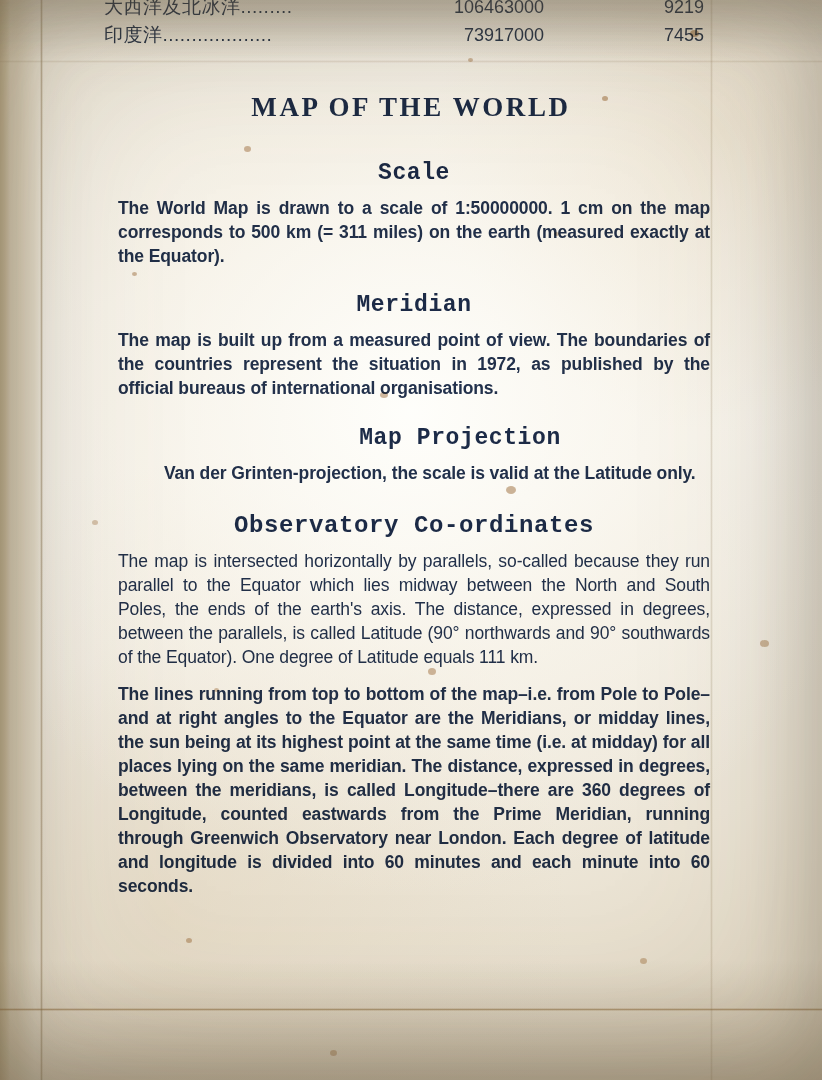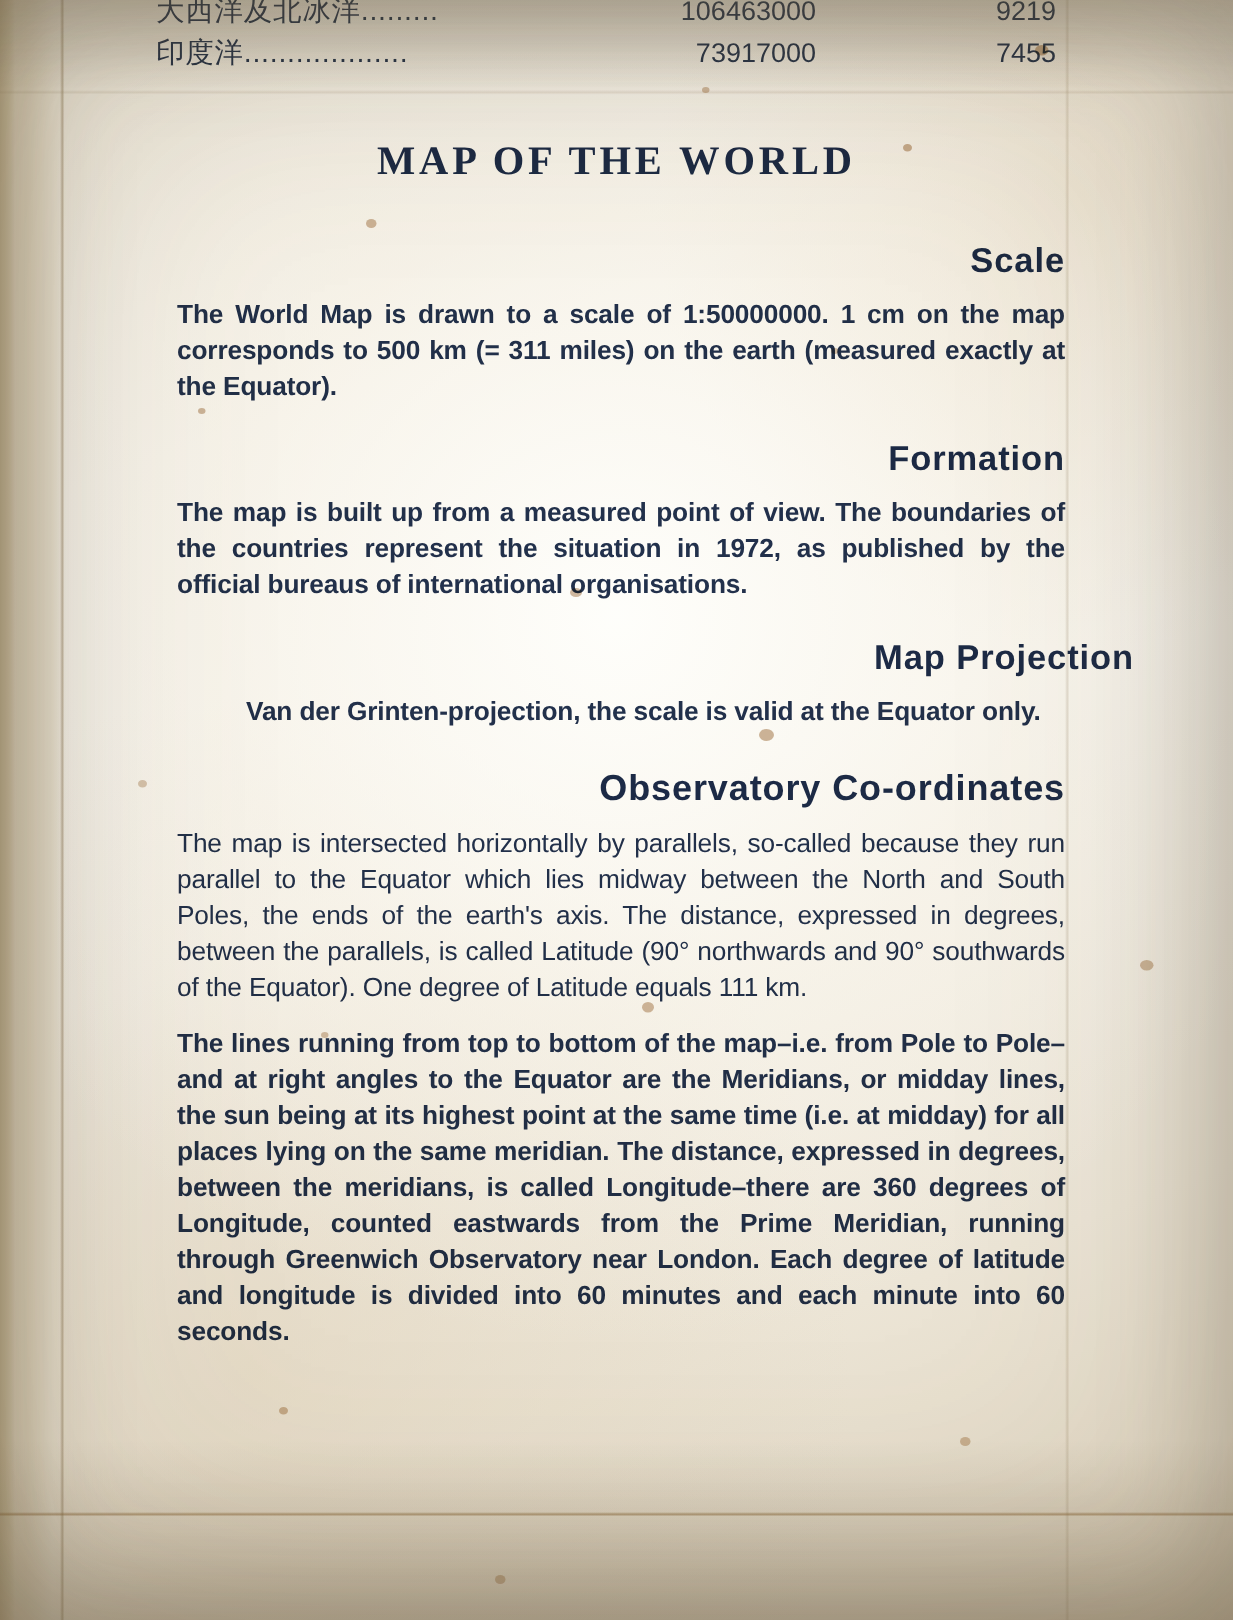--- a/index.html
+++ b/index.html
@@ -138,22 +138,22 @@
     color: #1c2b49;
   }
 
   .section {
     position: absolute;
     left: 118px;
     width: 592px;
   }
   .section h2 {
     margin: 0 0 10px 0;
-    text-align: right;
-    font-family: Liberation Sans, sans-serif;
+    text-align: center;
+    font-family: Liberation Mono, monospace;
     font-weight: bold;
     font-size: 23px;
     letter-spacing: 0.6px;
     color: #1c2b49;
   }
   .section p {
     margin: 0 0 13px 0;
     font-size: 17.5px;
     line-height: 24px;
     color: #22314e;
@@ -226,27 +226,27 @@
 
     <div class="title">MAP OF THE WORLD</div>
 
     <div class="section sec-scale">
       <h2>Scale</h2>
       <p>The World Map is drawn to a scale of 1:50000000.
 1 cm on the map corresponds to 500 km (= 311 miles) on the earth (measured exactly at the Equator).</p>
     </div>
 
     <div class="section sec-formation">
-      <h2>Formation</h2>
+      <h2>Meridian</h2>
       <p>The map is built up from a measured point of view. The boundaries of the countries represent the situation in 1972, as published by the official bureaus of international organisations.</p>
     </div>
 
     <div class="section sec-projection">
       <h2>Map Projection</h2>
-      <p>Van der Grinten-projection, the scale is valid at the Equator only.</p>
+      <p>Van der Grinten-projection, the scale is valid at the Latitude only.</p>
     </div>
 
     <div class="section sec-coords">
       <h2>Observatory Co-ordinates</h2>
       <p>The map is intersected horizontally by parallels, so-called because they run parallel to the Equator which lies midway between the North and South Poles, the ends of the earth's axis. The distance, expressed in degrees, between the parallels, is called Latitude (90° northwards and 90° southwards of the Equator). One degree of Latitude equals 111 km.</p>
       <p>The lines running from top to bottom of the map–i.e. from Pole to Pole–and at right angles to the Equator are the Meridians, or midday lines, the sun being at its highest point at the same time (i.e. at midday) for all places lying on the same meridian. The distance, expressed in degrees, between the meridians, is called Longitude–there are 360 degrees of Longitude, counted eastwards from the Prime Meridian, running through Greenwich Observatory near London. Each degree of latitude and longitude is divided into 60 minutes and each minute into 60 seconds.</p>
     </div>
 
   </div>
 

